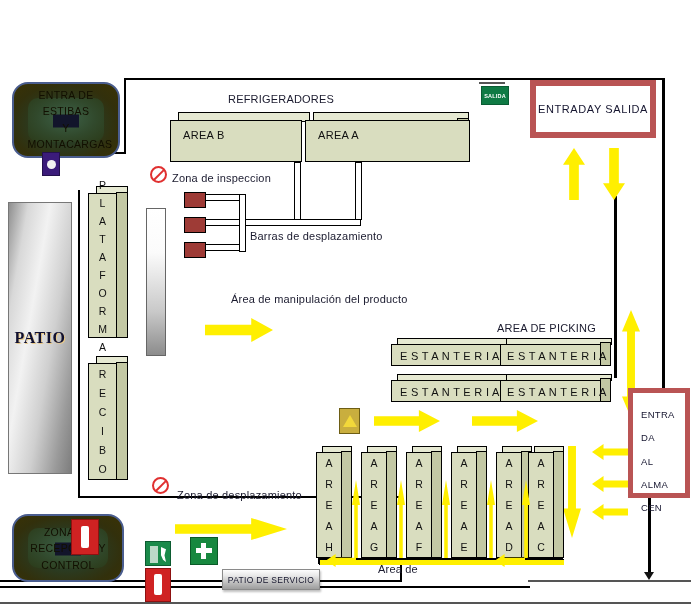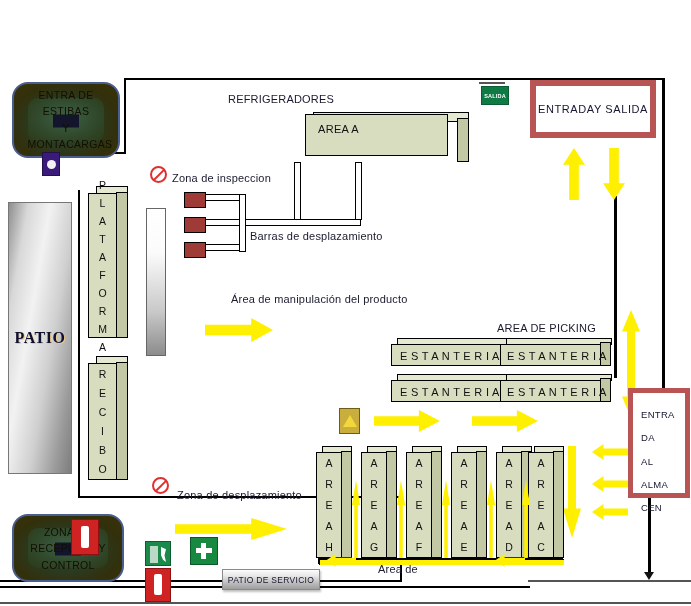--- a/index.html
+++ b/index.html
@@ -177,25 +177,31 @@
           <span>B</span>
           <span>O</span>
         </div>
     </div>
   </div>
 
   <div class="abs strip" style="left:146px;top:208px;width:20px;height:148px;"></div>
 
   <div class="abs lbl" style="left:228px;top:93px;">REFRIGERADORES</div>
 
+  <div class="box3d" style="left:170px;top:112px;width:140px;height:50px;">
+    <div class="top" style="left:8px;top:0;width:132px;height:10px;"></div>
+    <div class="face" style="left:0;top:8px;width:132px;height:42px;">
+      <div class="txt" style="left:12px;top:8px;">AREA B</div>
+    </div>
+  </div>
 
   <div class="box3d" style="left:305px;top:112px;width:170px;height:50px;">
     <div class="top" style="left:8px;top:0;width:156px;height:10px;"></div>
     <div class="side" style="left:152px;top:6px;width:12px;height:44px;"></div>
-    <div class="face" style="left:0;top:2px;width:143px;height:42px;">
+    <div class="face" style="left:0;top:8px;width:165px;height:42px;">
       <div class="txt" style="left:12px;top:8px;">AREA A</div>
     </div>
   </div>
 
   <div class="no-sign" style="left:150px;top:166px;width:17px;height:17px;"></div>
   <div class="abs lbl" style="left:172px;top:172px;">Zona de inspeccion</div>
 
   <div class="insp" style="left:184px;top:192px;width:22px;height:16px;"></div>
   <div class="insp" style="left:184px;top:217px;width:22px;height:16px;"></div>
   <div class="insp" style="left:184px;top:242px;width:22px;height:16px;"></div>

